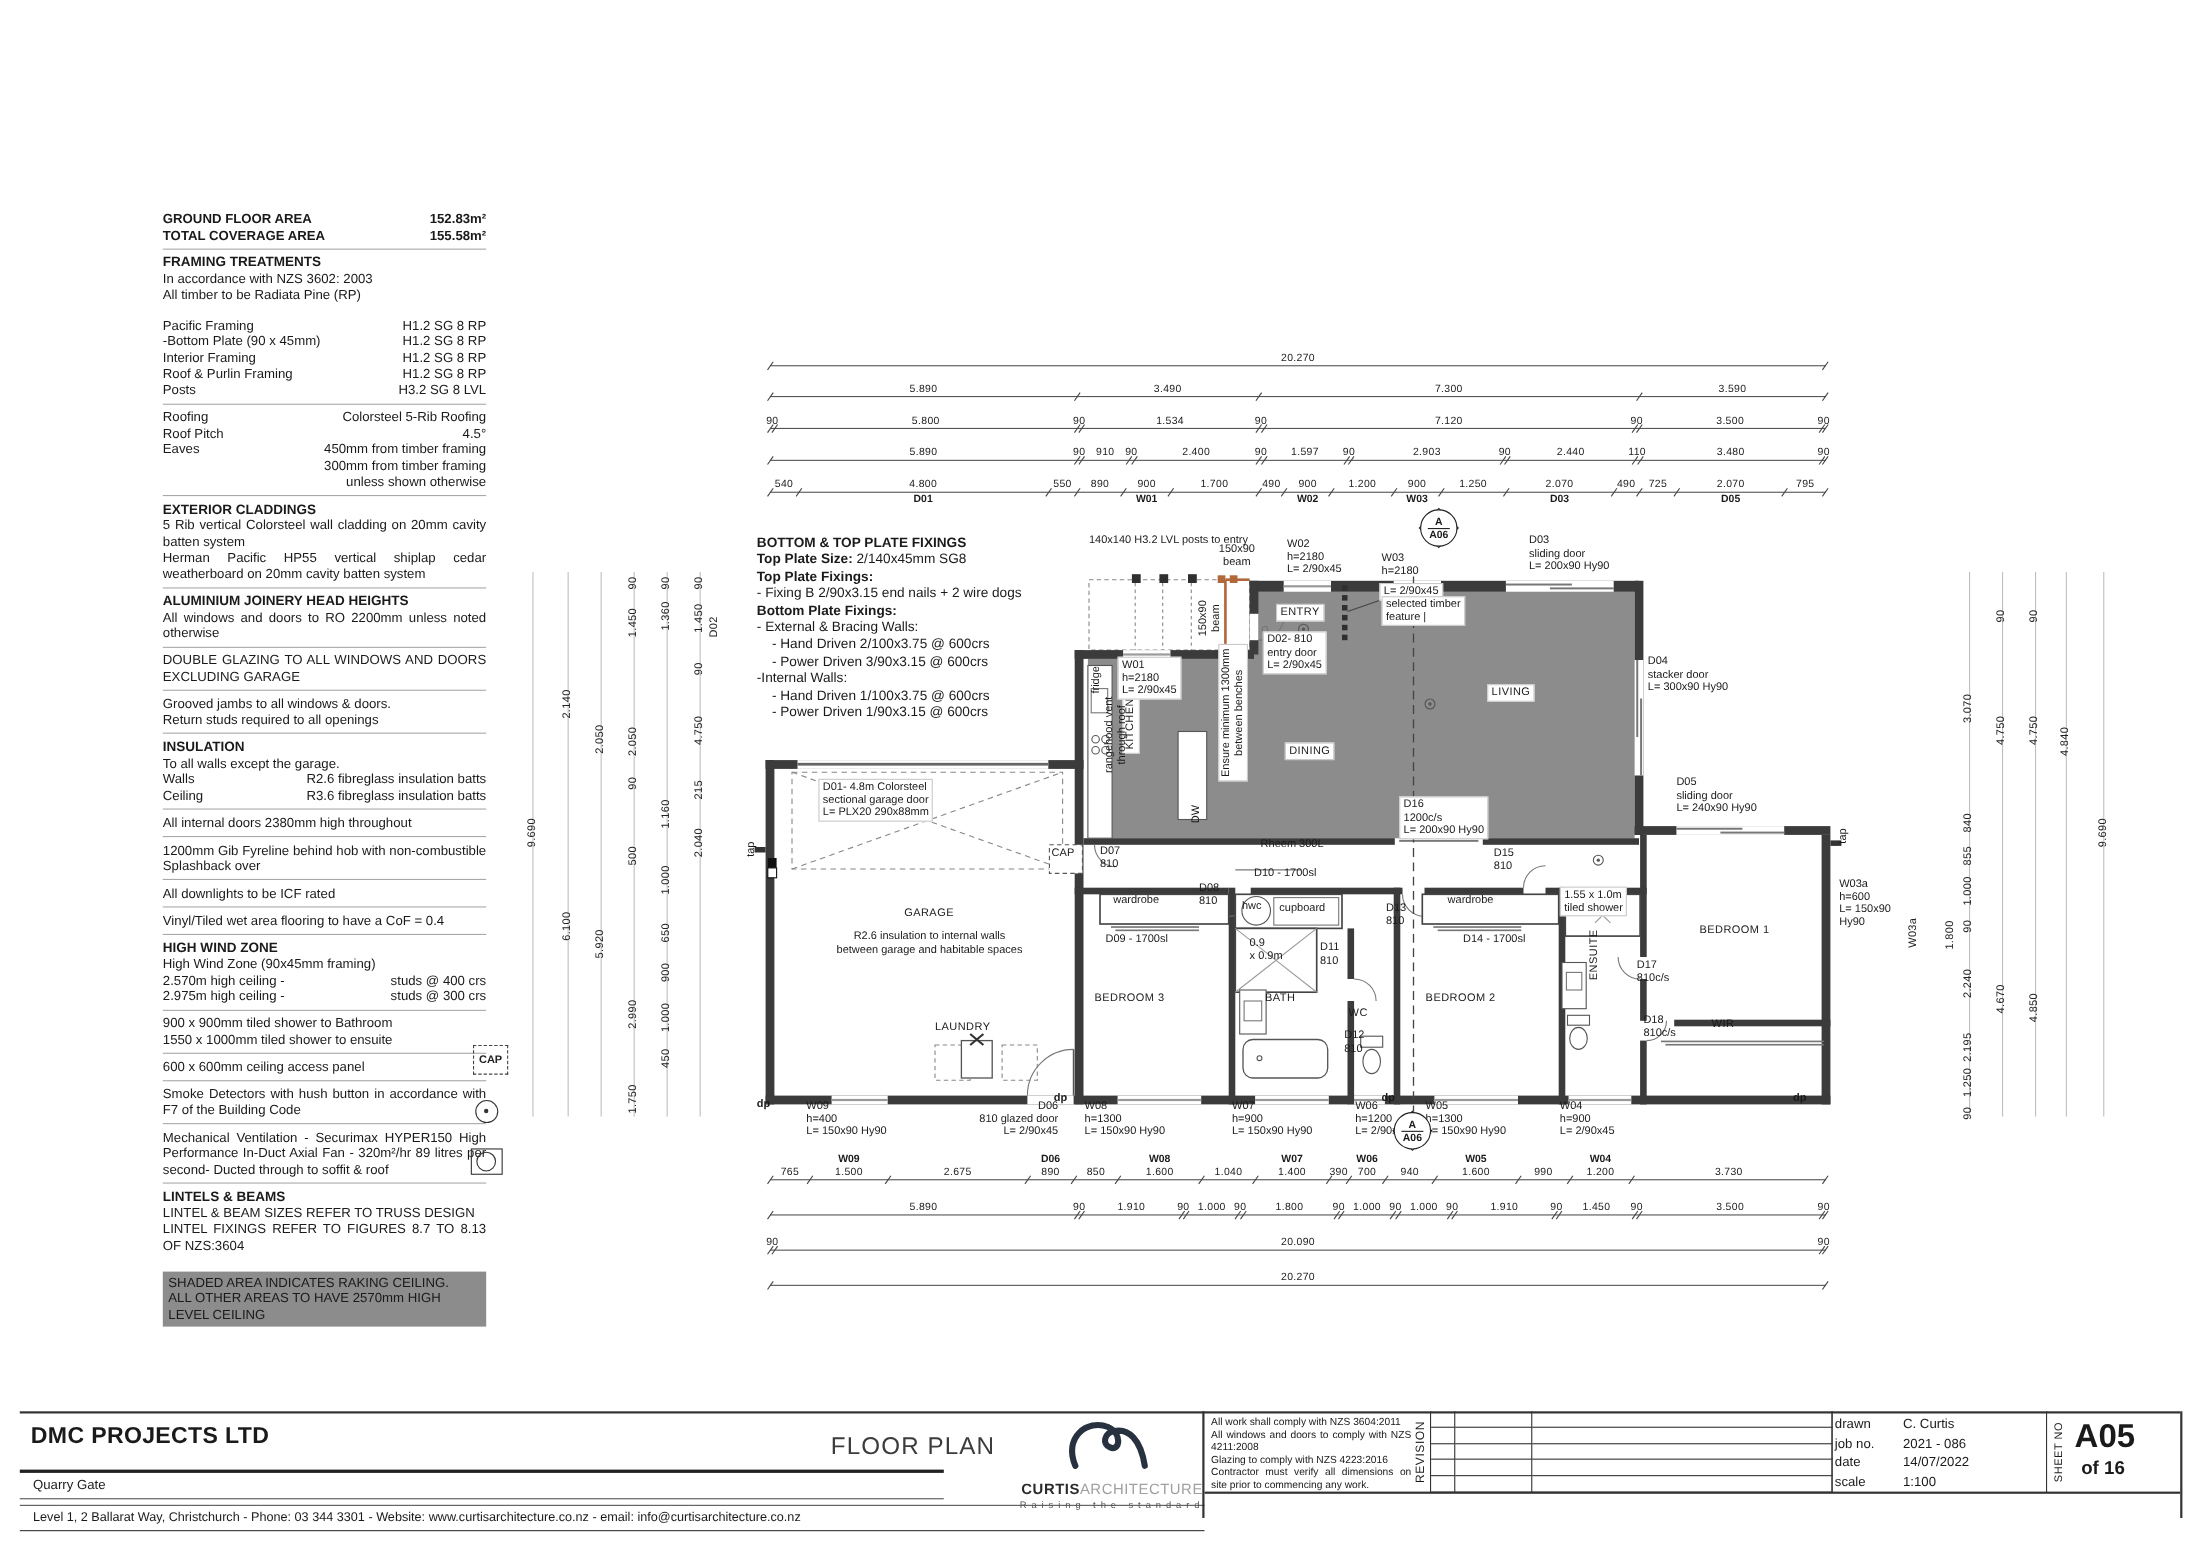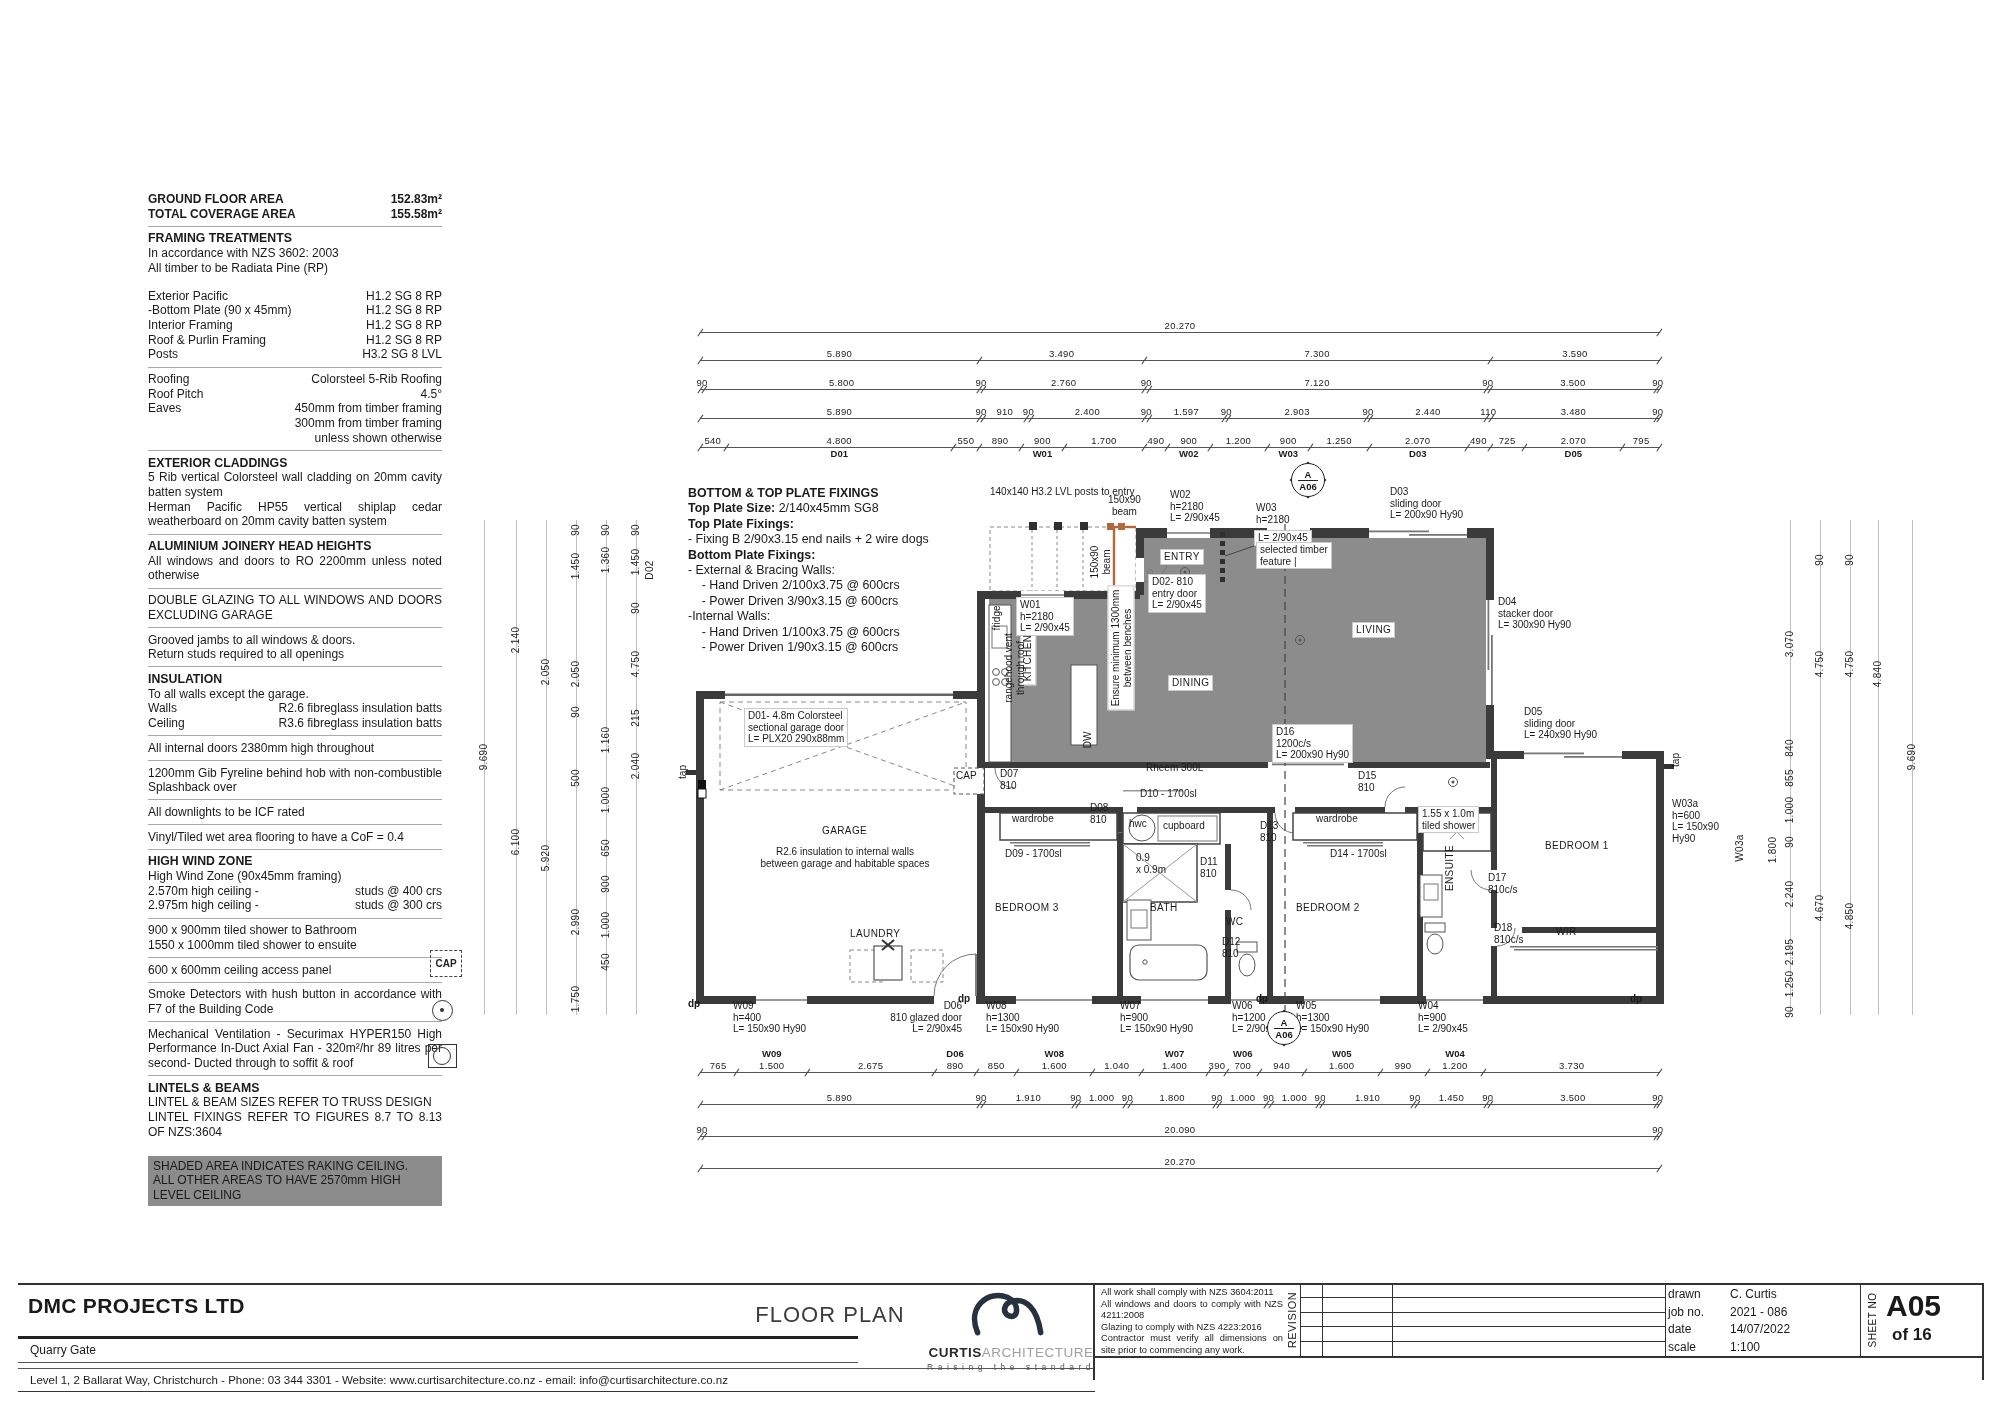--- a/index.html
+++ b/index.html
@@ -116,21 +116,21 @@
     </div>
       <div class="sp para">
       <span class="spl">All timber to be Radiata Pine (RP)</span>
       <span class="spr"></span>
     </div>
       <div class="sp gap">
       <span class="spl"></span>
       <span class="spr"></span>
     </div>
       <div class="sp pair">
-      <span class="spl">Exterior Pacific</span>
+      <span class="spl">Pacific Framing</span>
       <span class="spr">H1.2 SG 8 RP</span>
     </div>
       <div class="sp pair">
       <span class="spl">-Bottom Plate (90 x 45mm)</span>
       <span class="spr">H1.2 SG 8 RP</span>
     </div>
       <div class="sp pair">
       <span class="spl">Interior Framing</span>
       <span class="spr">H1.2 SG 8 RP</span>
     </div>
@@ -576,21 +576,21 @@
         <div class="seg" style="flex-grow: 5800;">
           <i class="tk"></i>
           <span class="lb">5.800</span>
         </div>
         <div class="seg" style="flex-grow: 90;">
           <i class="tk"></i>
           <span class="lb">90</span>
         </div>
         <div class="seg" style="flex-grow: 3400;">
           <i class="tk"></i>
-          <span class="lb">2.760</span>
+          <span class="lb">1.534</span>
         </div>
         <div class="seg" style="flex-grow: 90;">
           <i class="tk"></i>
           <span class="lb">90</span>
         </div>
         <div class="seg" style="flex-grow: 7120;">
           <i class="tk"></i>
           <span class="lb">7.120</span>
         </div>
         <div class="seg" style="flex-grow: 90;">

